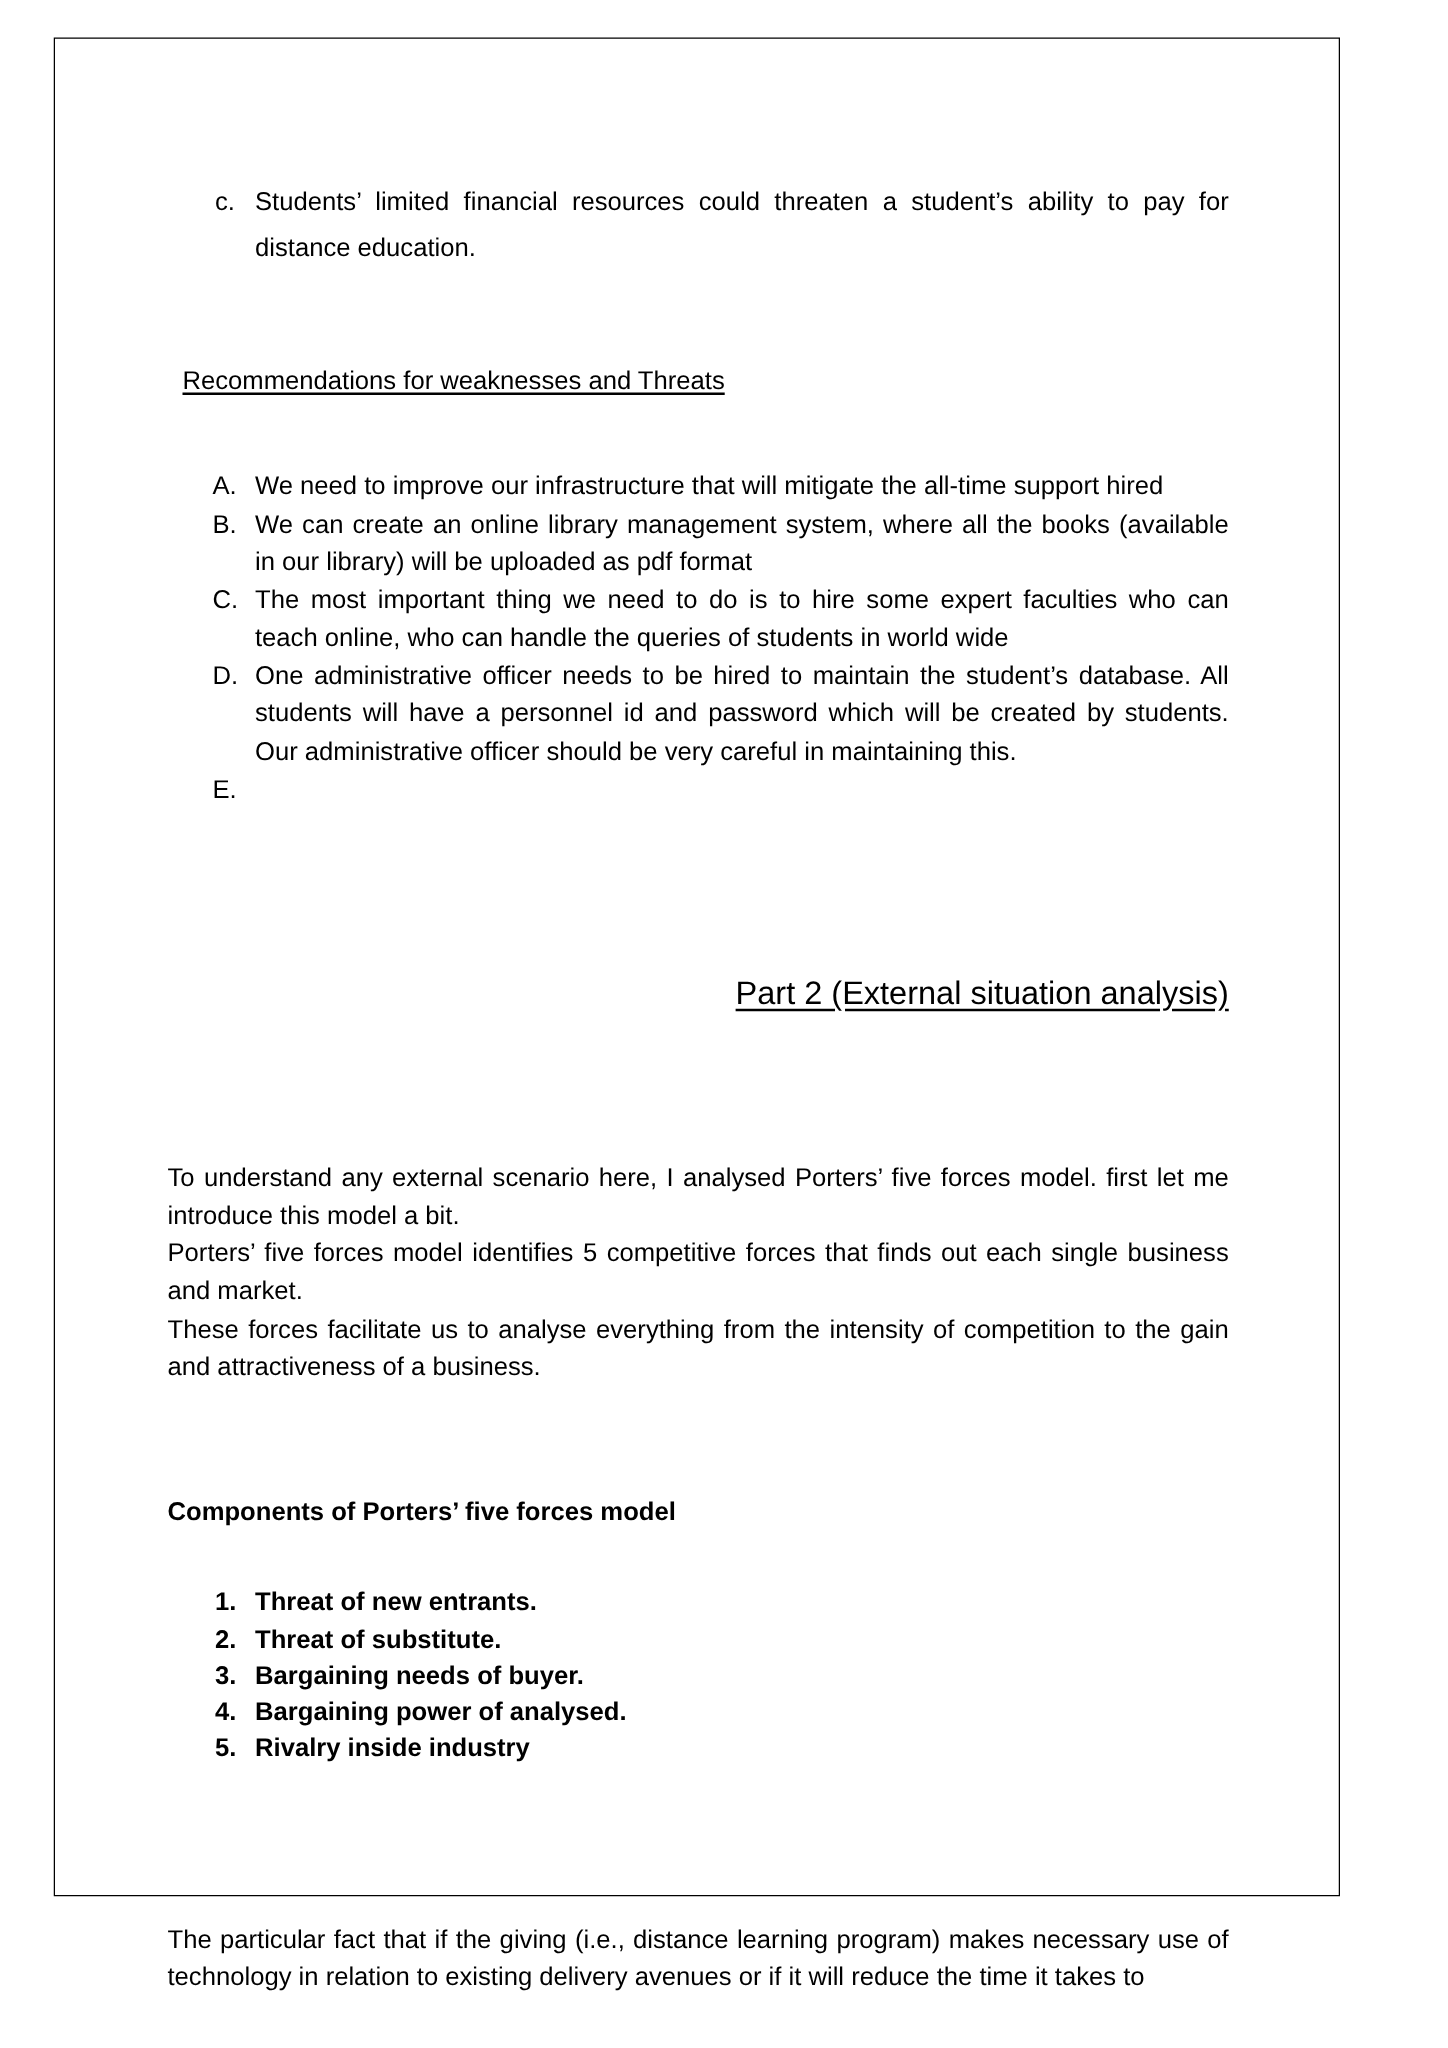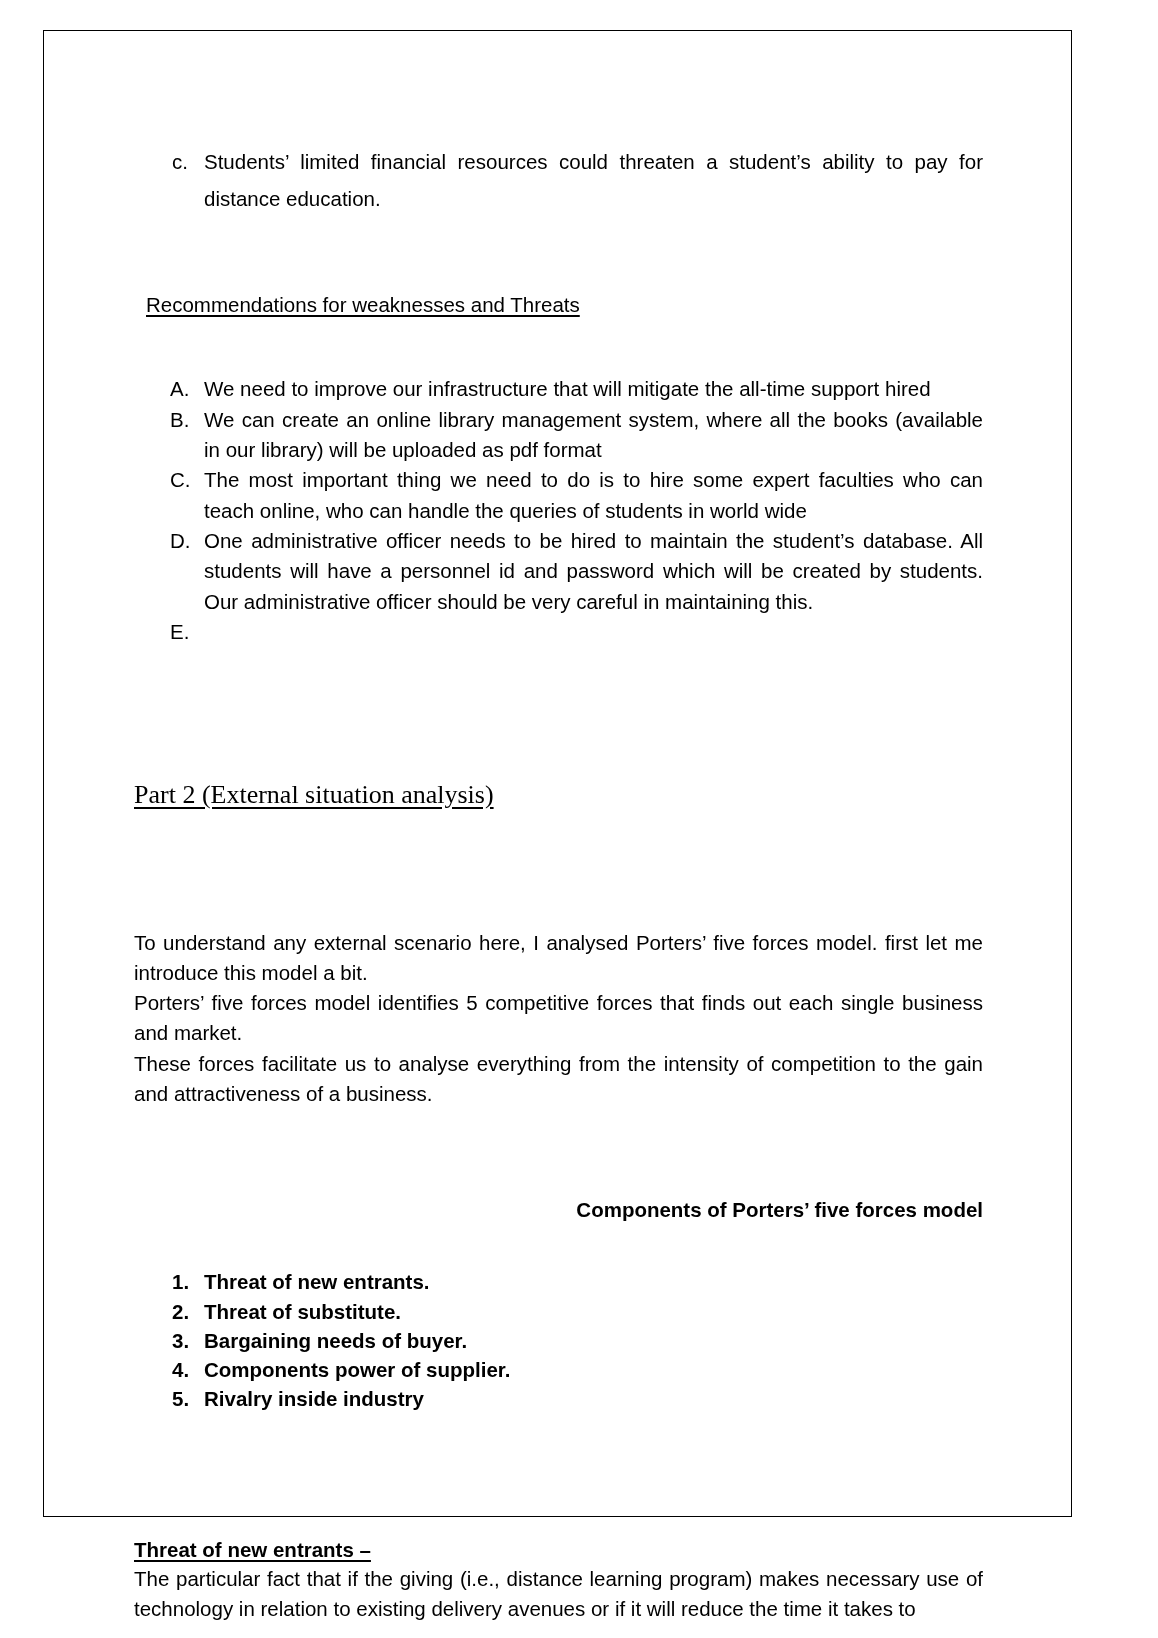--- a/index.html
+++ b/index.html
@@ -87,47 +87,45 @@
   .rec-list > li .marker {
     position: absolute;
     left: 36px;
     top: 0;
     font-size: 20.5px;
   }
   .rec-list > li.multi { line-height: 1.48; }
 
   
   .part-title {
-    text-align: left;
+    text-align: right;
     font-size: 26px;
     font-weight: normal;
     text-decoration: underline;
     text-underline-offset: 4px;
     margin: 0;
     line-height: 1.2;
-    font-family: Liberation Serif, serif;
   }
 
   
   .para {
     font-size: 20.5px;
     line-height: 1.47;
     text-align: justify;
     text-justify: inter-word;
     margin: 0;
   }
   .para.noj { text-align: left; }
 
   
   .bold-heading {
     font-size: 20.5px;
     font-weight: bold;
     margin: 0;
     line-height: 1.3;
-    text-align: right;
   }
   .bold-heading-underline {
     font-size: 20.5px;
     font-weight: bold;
     text-decoration: underline;
     text-underline-offset: 3px;
     margin: 0;
     line-height: 1.3;
   }
 
@@ -219,30 +217,29 @@
       <li>
         <span class="marker">2.</span>
         <span>Threat of substitute.</span>
       </li>
       <li>
         <span class="marker">3.</span>
         <span>Bargaining needs of buyer.</span>
       </li>
       <li>
         <span class="marker">4.</span>
-        <span>Components power of supplier.</span>
+        <span>Bargaining power of analysed.</span>
       </li>
       <li>
         <span class="marker">5.</span>
         <span>Rivalry inside industry</span>
       </li>
     </ul>
 
     <div class="spacer-md"></div>
 
 
     <div class="spacer-md"></div>
 
-    <div class="bold-heading-underline">Threat of new entrants –</div>
     <div class="para">The particular fact that if the giving (i.e., distance learning program) makes necessary use of technology in relation to existing delivery avenues or if it will reduce the time it takes to</div>
 
   </div>
 </div>
 
 </body></html>

